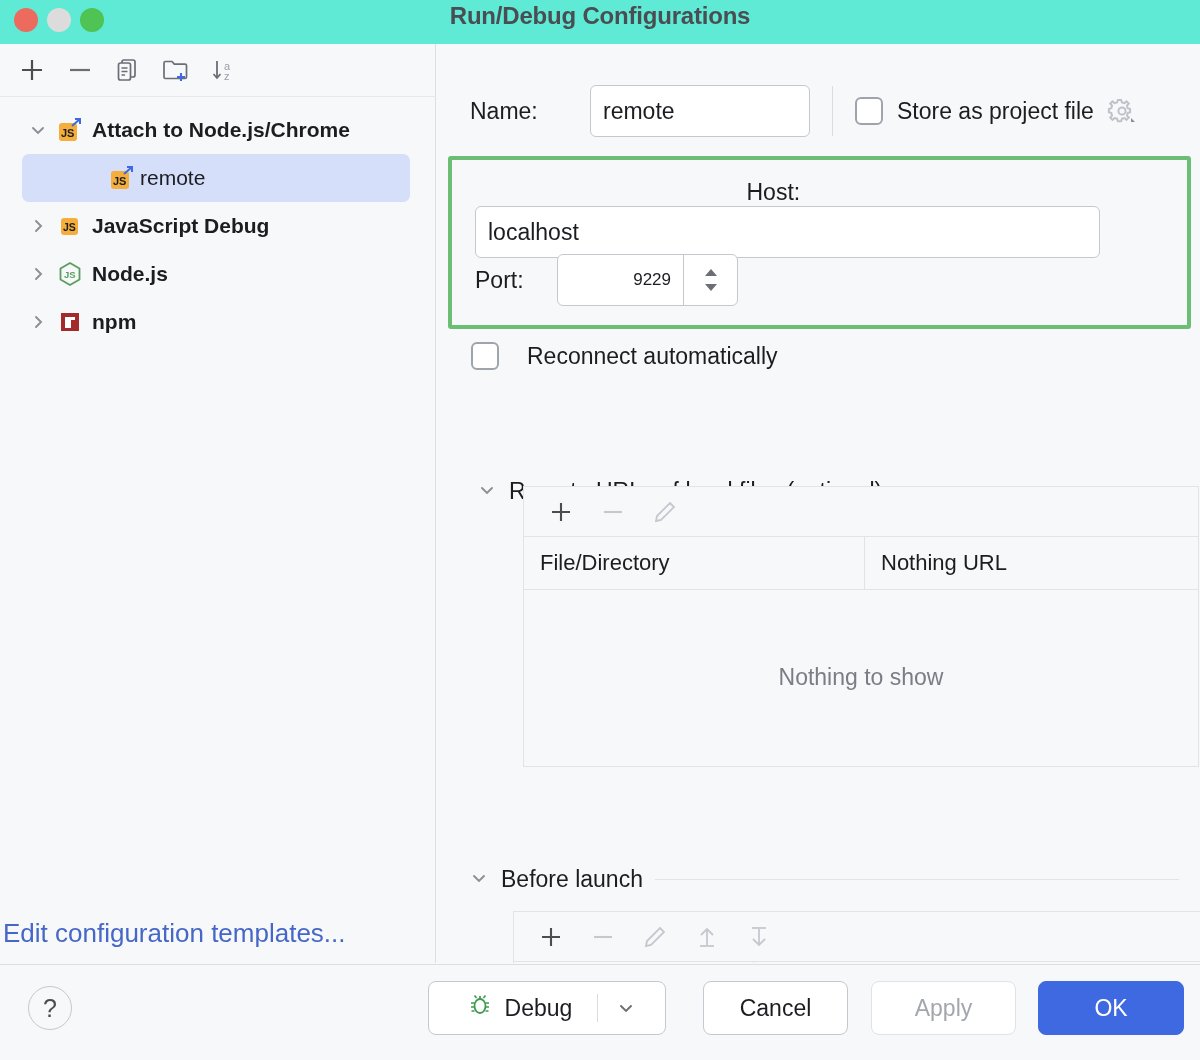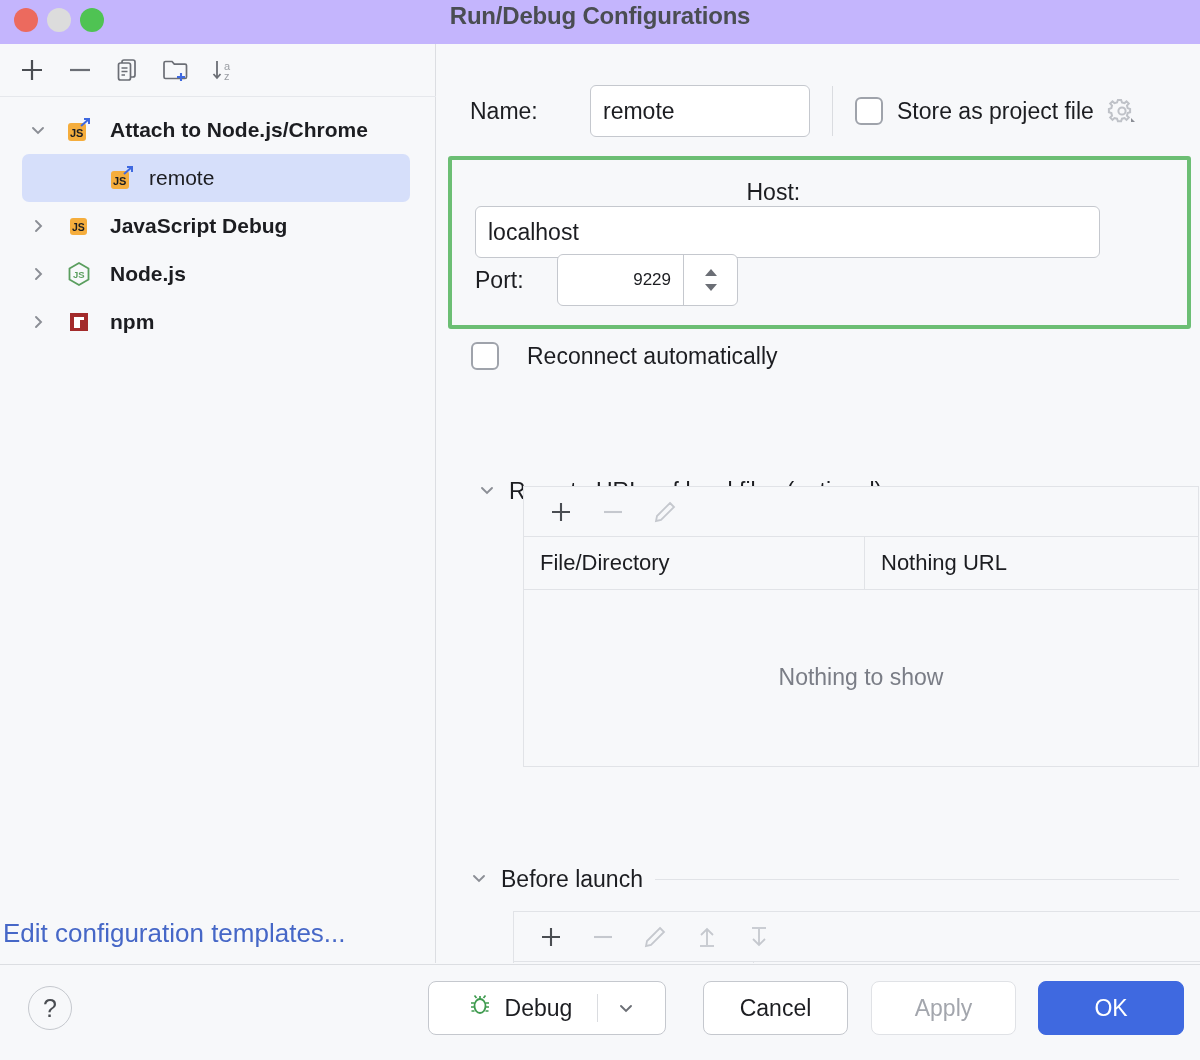--- a/index.html
+++ b/index.html
@@ -7,21 +7,21 @@
     width: 1200px; height: 1060px;
     font-family: "Liberation Sans", sans-serif;
     background: #f7f8fa;
     overflow: hidden;
   }
   .window { position: relative; width: 1200px; height: 1060px; background: #f7f8fa; }
 
   
   .titlebar {
     position: absolute; left: 0; top: 0; width: 1200px; height: 44px;
-    background: #c4b5fd;
+    background: #5eead4;
   }
   .traffic { position: absolute; top: 8px; left: 14px; display: flex; gap: 9px; }
   .dot { width: 24px; height: 24px; border-radius: 50%; }
   .dot.red { background: #ec6a5e; }
   .dot.yellow { background: #dcdcdc; }
   .dot.green { background: #4fc353; }
   .title {
     position: absolute; left: 0; top: 2px; width: 1200px; text-align: center;
     font-size: 24px; font-weight: bold; color: #4a4d52;
     letter-spacing: -0.2px;
@@ -40,21 +40,20 @@
   .tb-btn {
     width: 48px; height: 44px; display: flex; align-items: center; justify-content: center;
     background: none; border: none; cursor: pointer;
   }
 
   .tree { position: absolute; left: 0; top: 62px; width: 436px; }
   .tree-row {
     display: flex; align-items: center; height: 48px;
     font-size: 21px; color: #1c1d21; cursor: pointer;
     padding-left: 22px;
-    gap: 9px;
   }
   .tree-row.selected {
     background: #d6dffa; border-radius: 7px;
     margin: 0 26px 0 22px; padding-left: 0;
   }
   .chev {
     width: 32px; flex: 0 0 32px; display: flex; align-items: center; justify-content: center;
     color: #9a9da3;
   }
   .tree-icon { width: 32px; flex: 0 0 32px; display: flex; align-items: center; justify-content: center; margin-right: 6px; }

